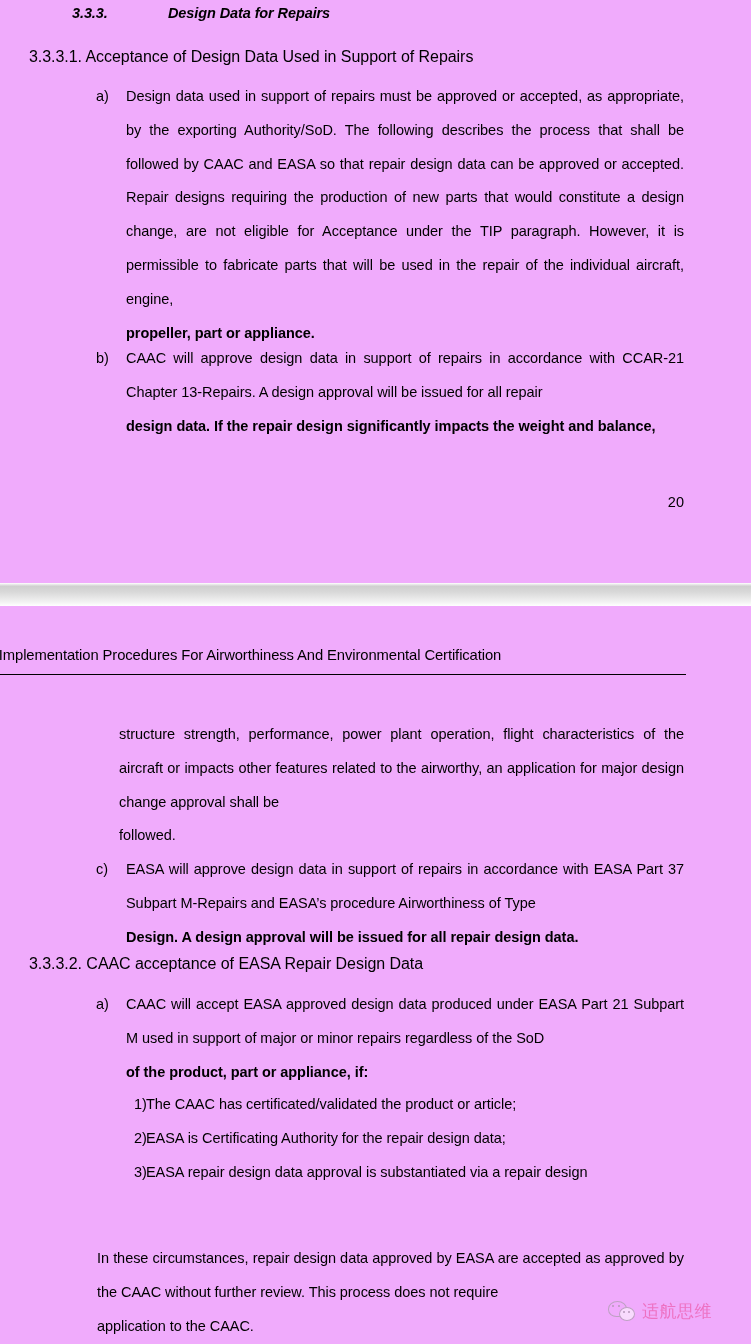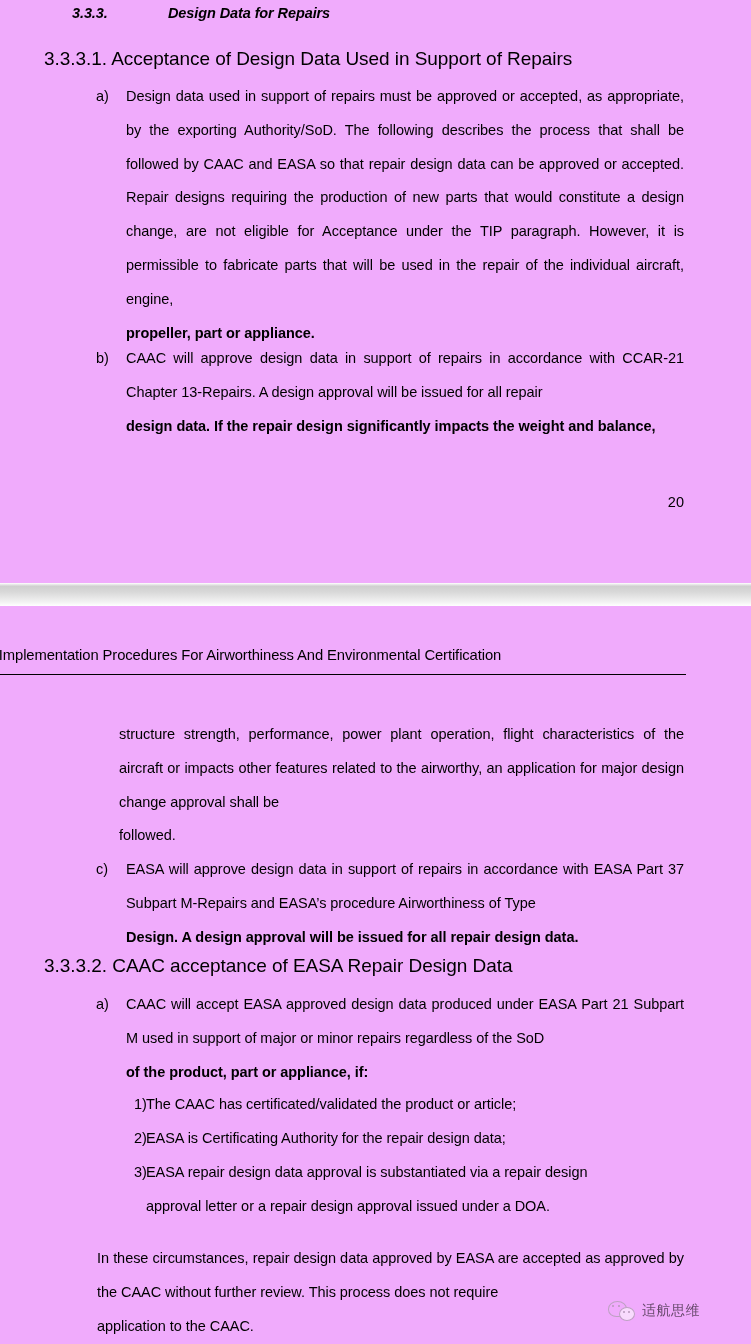--- a/index.html
+++ b/index.html
@@ -44,22 +44,22 @@
     top: 0;
   }
   .heading-l3 .ttl {
     position: absolute;
     left: 168px;
     top: 0;
   }
 
   .heading-l4 {
     position: absolute;
-    left: 44px;
-    font-size: 19px;
+    left: 29px;
+    font-size: 16px;
     white-space: nowrap;
     letter-spacing: -0.05px;
   }
 
   
   .list-alpha {
     position: absolute;
     font-size: 14.5px;
     line-height: 33.8px;
   }
@@ -200,22 +200,22 @@
     height: 2.4px;
     background: #8d8d8d;
     border-radius: 50%;
   }
   #watermark .wechat-glyph i.d1 { left: 4px;  top: 5px; }
   #watermark .wechat-glyph i.d2 { left: 9.5px;top: 5px; }
   #watermark .wechat-glyph i.d3 { left: 15px; top: 11px; }
   #watermark .wechat-glyph i.d4 { left: 20px; top: 11px; }
   #watermark .wm-text {
     font-family: Liberation Sans, sans-serif;
-    font-size: 14px;
-    color: #000000;
+    font-size: 17px;
+    color: #ec4899;
     white-space: nowrap;
     letter-spacing: 0.5px;
   }
 </style>
 </head>
 <body>
 
 <div class="page" id="page-one">
 
   <div class="heading-l3" style="top:5px;">
@@ -272,21 +272,20 @@
   </div>
 
   <div class="list-num" style="top:516px; left:134px; width:550px;">
     <span class="marker">2)</span>
     <div class="body nojust">EASA is Certificating Authority for the repair design data;</div>
   </div>
 
   <div class="list-num" style="top:550px; left:134px; width:550px;">
     <span class="marker">3)</span>
     <div class="body">EASA repair design data approval is substantiated via a repair design</div>
-    <div class="body nojust">approval letter or a repair design approval issued under a DOA.</div>
   </div>
 
   <div class="plain-para" style="top:636px; left:97px; width:587px;">In these circumstances, repair design data approved by EASA are accepted as approved by the CAAC without further review. This process does not require</div>
   <div class="plain-para nojust" style="top:704px; left:97px; width:587px;">application to the CAAC.</div>
 </div>
 
 <div id="watermark">
   <span class="wechat-glyph">
     <span class="bubble-big"></span>
     <span class="bubble-sml"></span>

